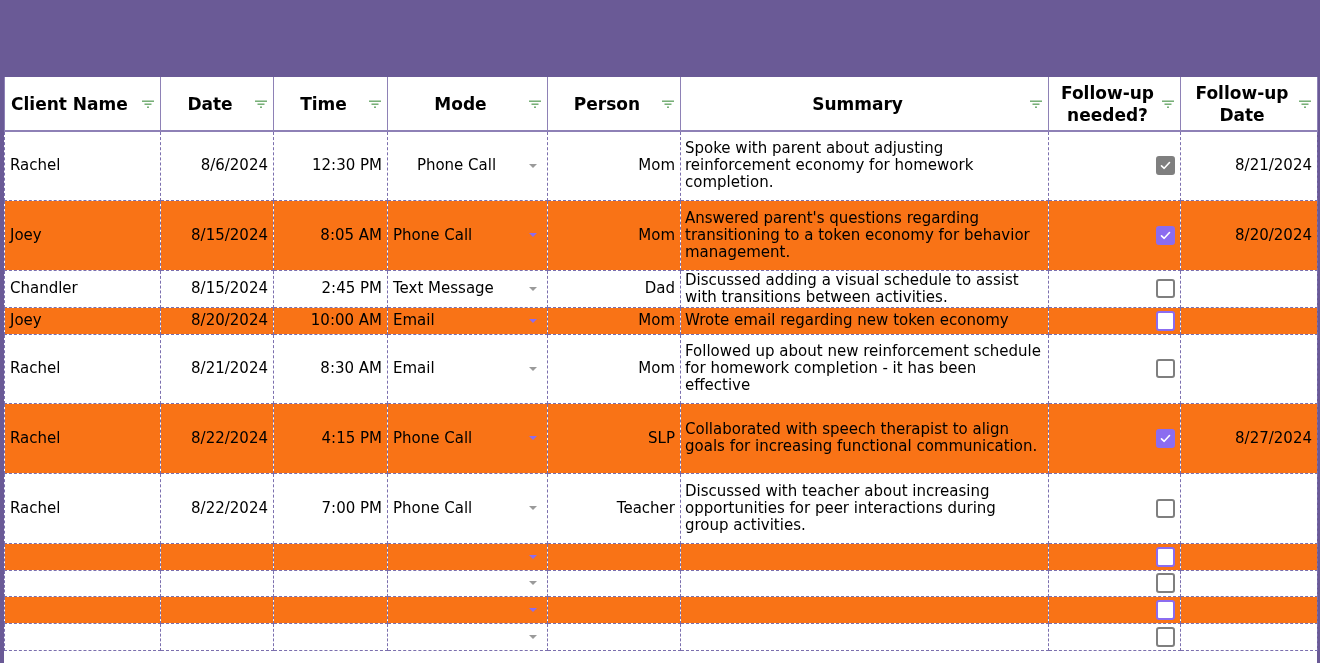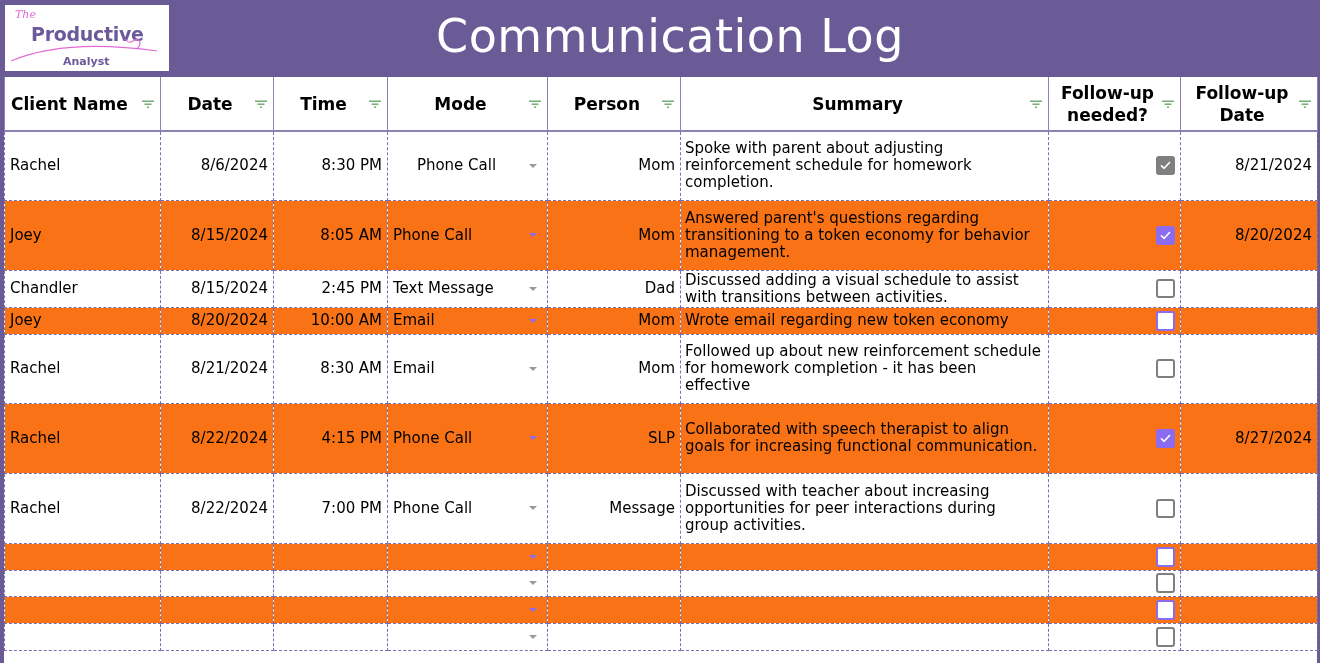--- a/index.html
+++ b/index.html
@@ -87,32 +87,20 @@
   }
   .cb.purple { border-color: #8b6cf0; }
   .cb.checked.gray { background: #7f7f7f; border-color: #7f7f7f; }
   .cb.checked.purple { background: #8b6cf0; border-color: #8b6cf0; }
   .cb svg { position: absolute; left: 1px; top: 1px; }
 </style>
 </head>
 <body>
 
 <div class="sheet">
-  <div class="banner">
-    <div class="logo">
-      <span class="the">The</span>
-      <span class="productive">Productive</span>
-      <svg class="swoosh" viewBox="0 0 150 26">
-        <path d="M2 22 C40 6, 90 4, 148 12" stroke="#e36ad6" stroke-width="1.2" fill="none"></path>
-        <path d="M118 -8 C112 -2, 118 6, 124 2 C130 -2, 134 4, 128 10" stroke="#e36ad6" stroke-width="1.2" fill="none"></path>
-      </svg>
-      <span class="analyst">Analyst</span>
-    </div>
-    <div class="title">Communication Log</div>
-  </div>
 
   <div class="table-wrap">
     <table>
       <colgroup>
         <col class="c1">
           <col class="c2">
           <col class="c3">
           <col class="c4">
         <col class="c5">
           <col class="c6">
@@ -184,27 +172,27 @@
                 <rect x="2.5" y="4" width="7" height="1.4" fill="#6aa86a"></rect>
                 <rect x="5" y="7" width="2" height="1.4" fill="#6aa86a"></rect>
               </svg>
           </th>
         </tr>
       </thead>
       <tbody id="tbody">
   <tr style="height: 69px;">
     <td><span>Rachel</span></td>
     <td class="center"><span>8/6/2024</span></td>
-    <td class="center"><span>8:30 PM</span></td>
+    <td class="center"><span>12:30 PM</span></td>
     <td>
               <span class="mode-text centered">Phone Call</span>
               <span class="dd-arrow"></span>
             </td>
     <td class="center"><span>Mom</span></td>
-    <td class="summary"><span>Spoke with parent about adjusting reinforcement schedule for homework completion.</span></td>
+    <td class="summary"><span>Spoke with parent about adjusting reinforcement economy for homework completion.</span></td>
     <td class="center"><span class="cb gray checked"><svg width="13" height="13" viewBox="0 0 13 13">
                   <path d="M2.5 6.8 L5.2 9.3 L10.5 3.5" stroke="#fff" stroke-width="1.6" fill="none" stroke-linecap="round" stroke-linejoin="round"></path>
                 </svg></span></td>
     <td class="center"><span>8/21/2024</span></td>
   </tr>
 
   <tr class="alt" style="height: 70px;">
     <td><span>Joey</span></td>
     <td class="center"><span>8/15/2024</span></td>
     <td class="center"><span>8:05 AM</span></td>
@@ -279,21 +267,21 @@
   </tr>
 
   <tr style="height: 70px;">
     <td><span>Rachel</span></td>
     <td class="center"><span>8/22/2024</span></td>
     <td class="center"><span>7:00 PM</span></td>
     <td>
               <span class="mode-text">Phone Call</span>
               <span class="dd-arrow"></span>
             </td>
-    <td class="center"><span>Message</span></td>
+    <td class="center"><span>Teacher</span></td>
     <td class="summary"><span>Discussed with teacher about increasing opportunities for peer interactions during group activities.</span></td>
     <td class="center"><span class="cb gray"></span></td>
     <td class="center"><span></span></td>
   </tr>
 
   <tr class="alt" style="height: 27px;">
     <td><span></span></td>
     <td class="center"><span></span></td>
     <td class="center"><span></span></td>
     <td>

